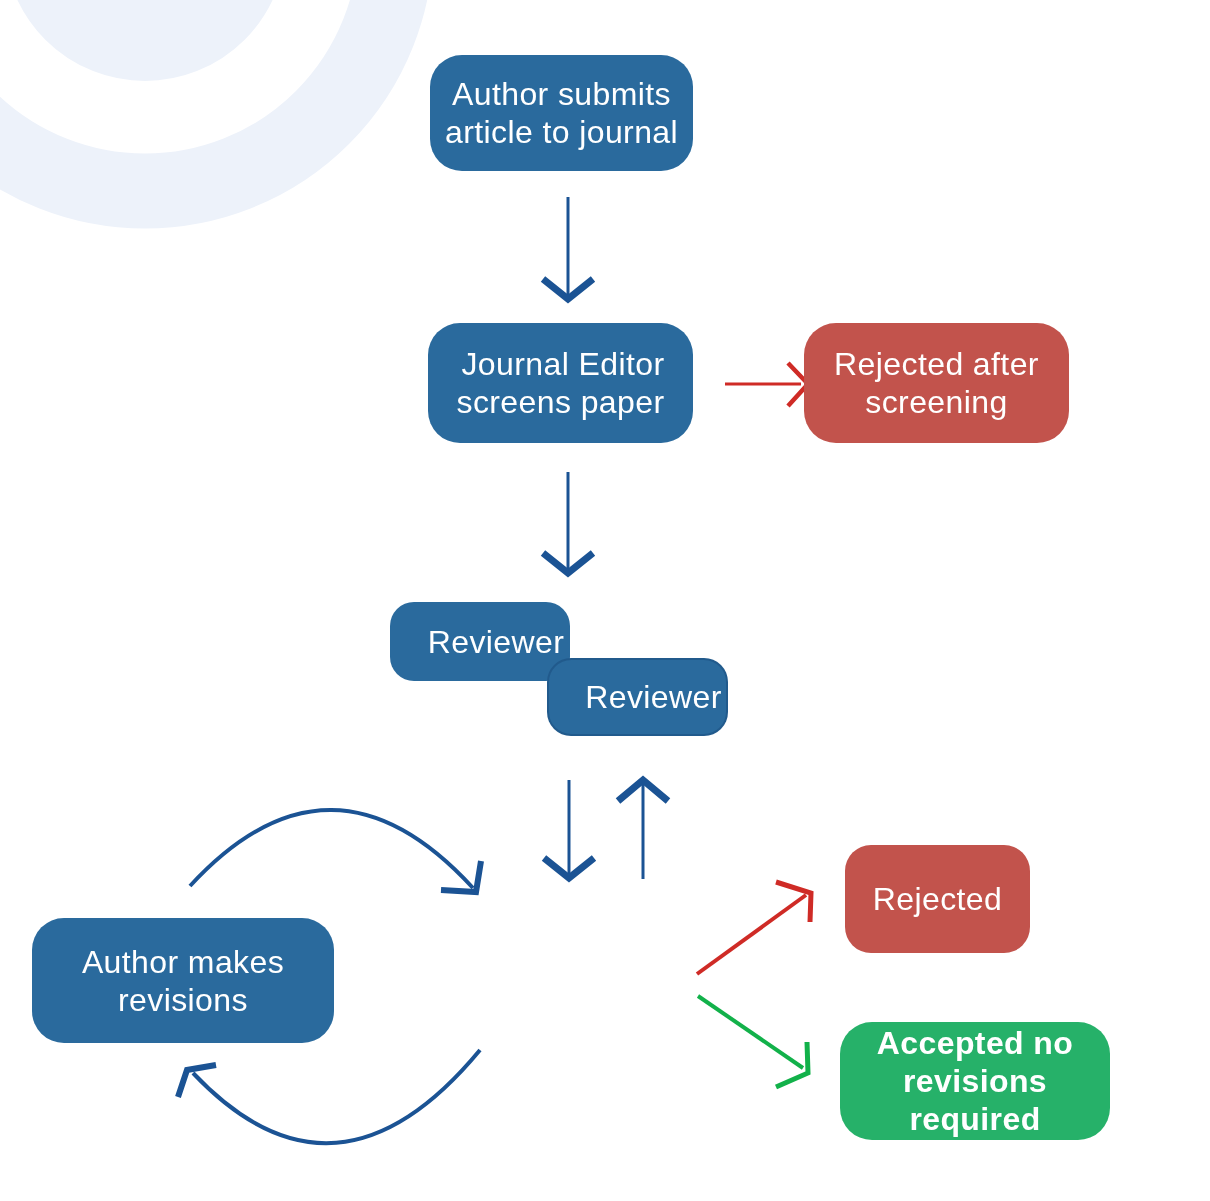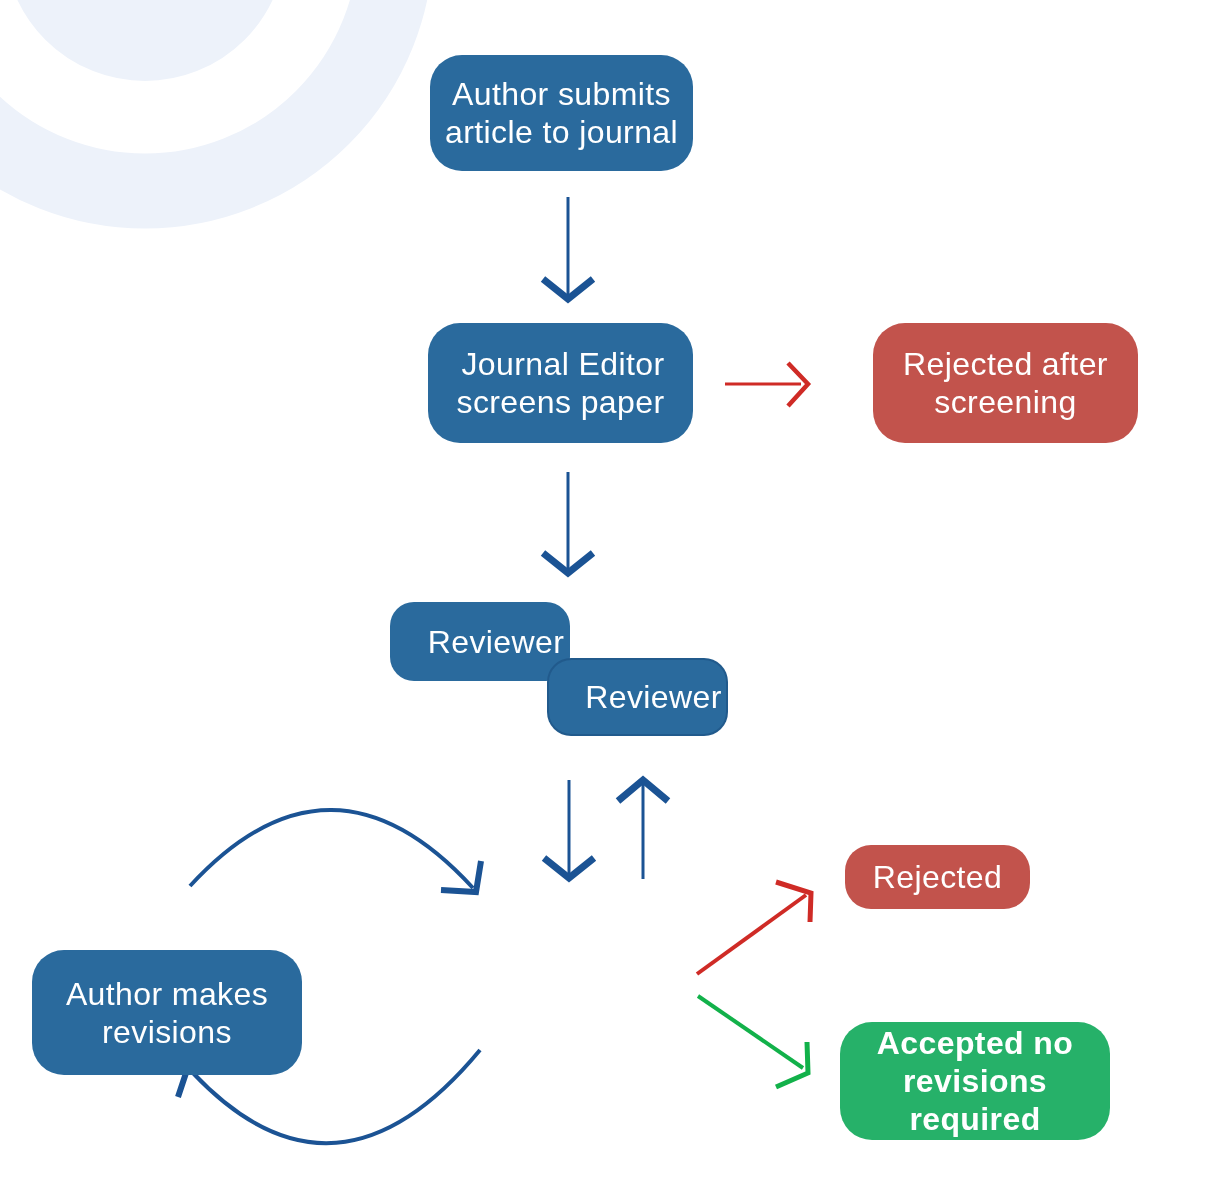--- a/index.html
+++ b/index.html
@@ -100,29 +100,29 @@
       <path class="stroke-blue" d="M216 1065 L187 1070 L178 1097" stroke-width="6"></path>
     </g>
   </svg>
 
   <div class="node blue" style="left:430px; top:55px; width:263px; height:116px;">Author submits
 article to journal</div>
 
   <div class="node blue" style="left:428px; top:323px; width:265px; height:120px;text-align:right;">Journal Editor
 screens paper</div>
 
-  <div class="node red" style="left:873px; top:323px; width:265px; height:120px;">Rejected after
+  <div class="node red" style="left:804px; top:323px; width:265px; height:120px;">Rejected after
 screening</div>
 
   <div class="node blue small" style="left:390px; top:602px; width:180px; height:79px;">Reviewer</div>
 
   <div class="node blue small overlap-top" style="left:547px; top:658px; width:181px; height:78px;">Reviewer</div>
 
 
-  <div class="node blue" style="left:32px; top:918px; width:270px; height:125px;margin-top:32px;">Author makes
+  <div class="node blue" style="left:32px; top:918px; width:302px; height:125px;">Author makes
 revisions</div>
 
-  <div class="node red" style="left:845px; top:845px; width:185px; height:64px; border-radius:26px;text-align:center;">Rejected</div>
+  <div class="node red" style="left:845px; top:845px; width:185px; height:108px; border-radius:26px;text-align:center;">Rejected</div>
 
   <div class="node green" style="left:840px; top:1022px; width:270px; height:118px;font-weight:bold;">Accepted no
 revisions required</div>
 
 </div>
 
 </body></html>

